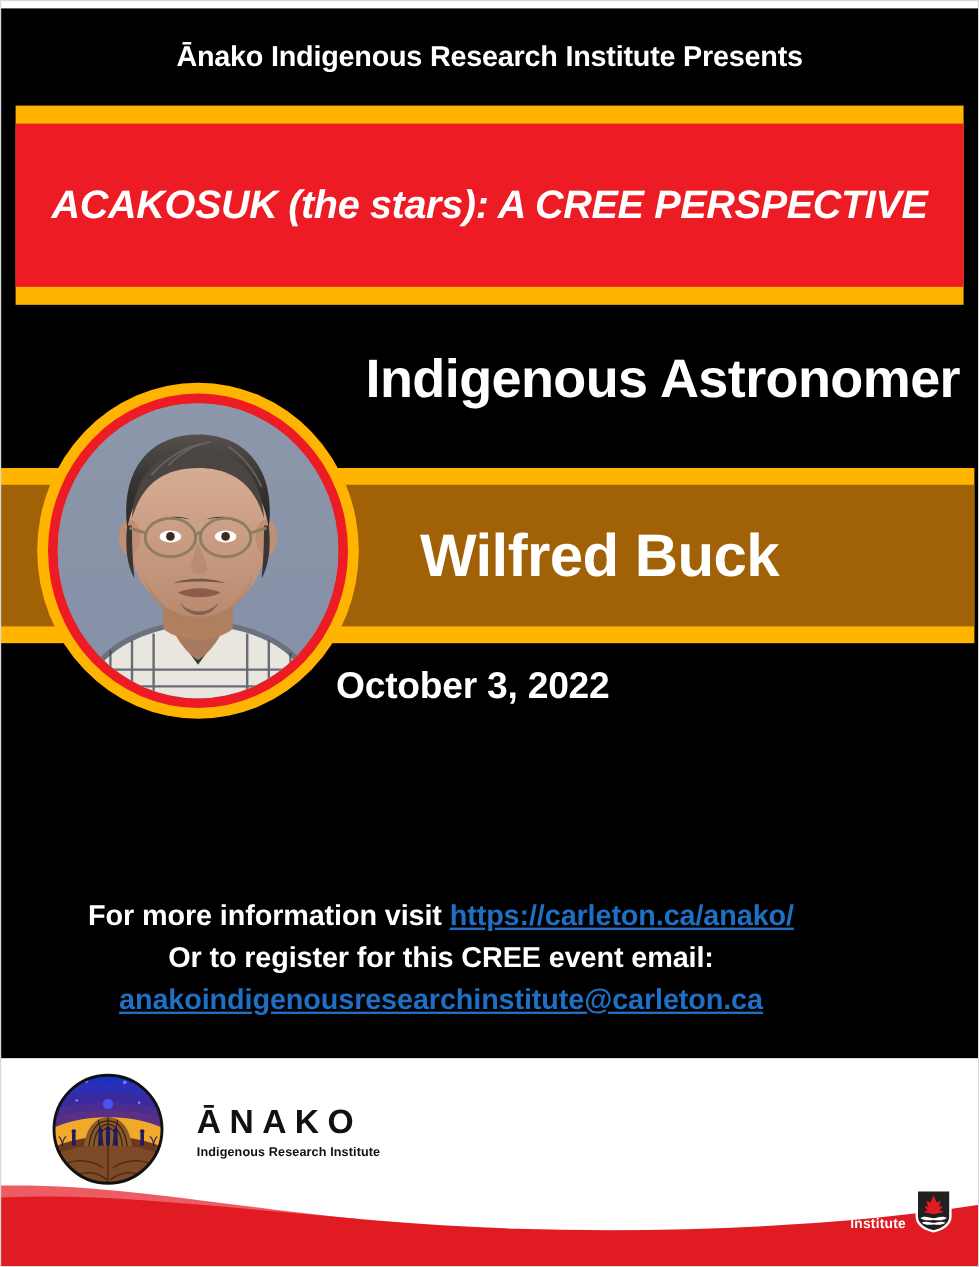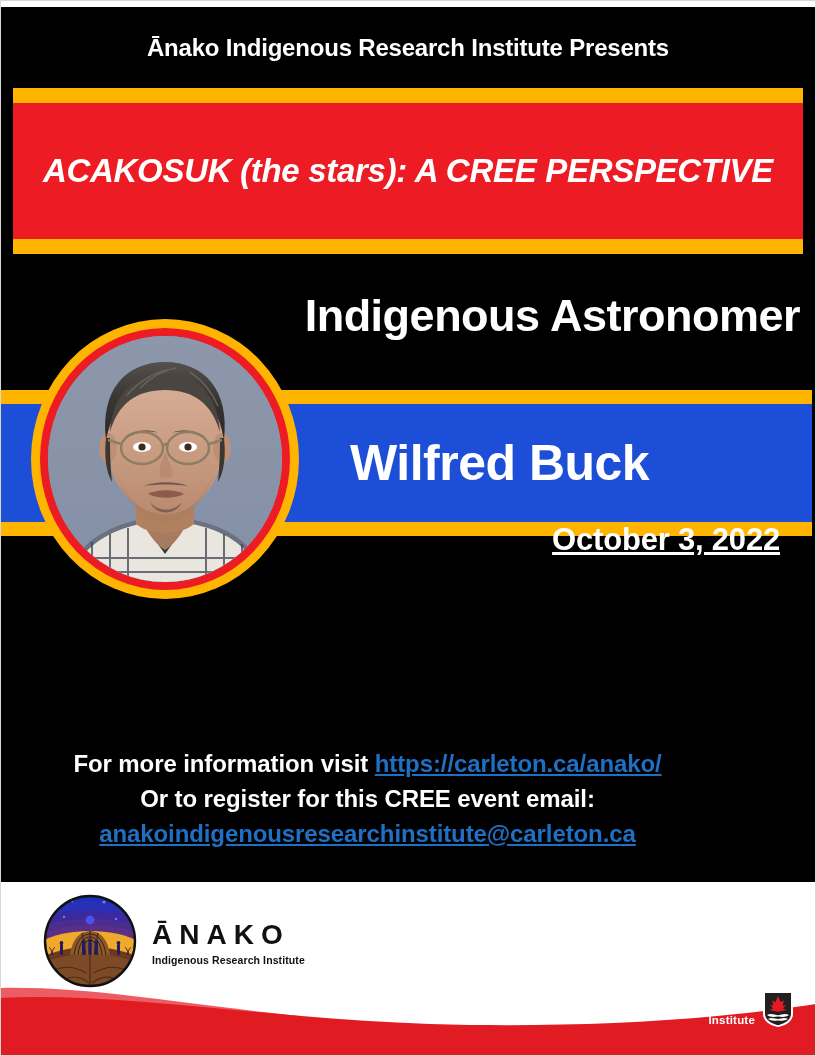--- a/index.html
+++ b/index.html
@@ -98,21 +98,21 @@
     top: 383px;
     width: 812px;
     height: 146px;
     background: #FFB400;
     box-sizing: border-box;
     padding: 14px 0;
   }
   .banner-two-inner {
     width: 100%;
     height: 100%;
-    background: #1d4ed8;
+    background: #a16207;
     display: flex;
     align-items: center;
   }
   .banner-two-text {
     color: #ffffff;
     font-size: 50px;
     font-weight: bold;
     margin-left: 350px;
     letter-spacing: -0.5px;
     white-space: nowrap;
@@ -147,25 +147,24 @@
     border-radius: 50%;
     overflow: hidden;
     background: #8a93a8;
   }
   .photo-svg { display: block; }
 
   
   .details {
     position: absolute;
     left: 280px;
-    top: 508px;
+    top: 540px;
     width: 500px;
-    text-align: right;
-    color: #ffffff;
-    text-decoration: underline;
+    text-align: left;
+    color: #ffffff;
   }
   .details .line {
     font-size: 31px;
     font-weight: bold;
     line-height: 1.6;
     letter-spacing: -0.2px;
     white-space: nowrap;
   }
 
   
@@ -203,21 +202,21 @@
   .anako-logo-mark {
     position: absolute;
     left: 42px;
     top: 893px;
     width: 96px;
     height: 96px;
     z-index: 4;
   }
   .anako-wordmark {
     position: absolute;
-    left: 152px;
+    left: 164px;
     top: 921px;
     z-index: 4;
   }
   .anako-name {
     color: #111111;
     font-size: 28px;
     font-weight: bold;
     letter-spacing: 7px;
     line-height: 1;
   }

